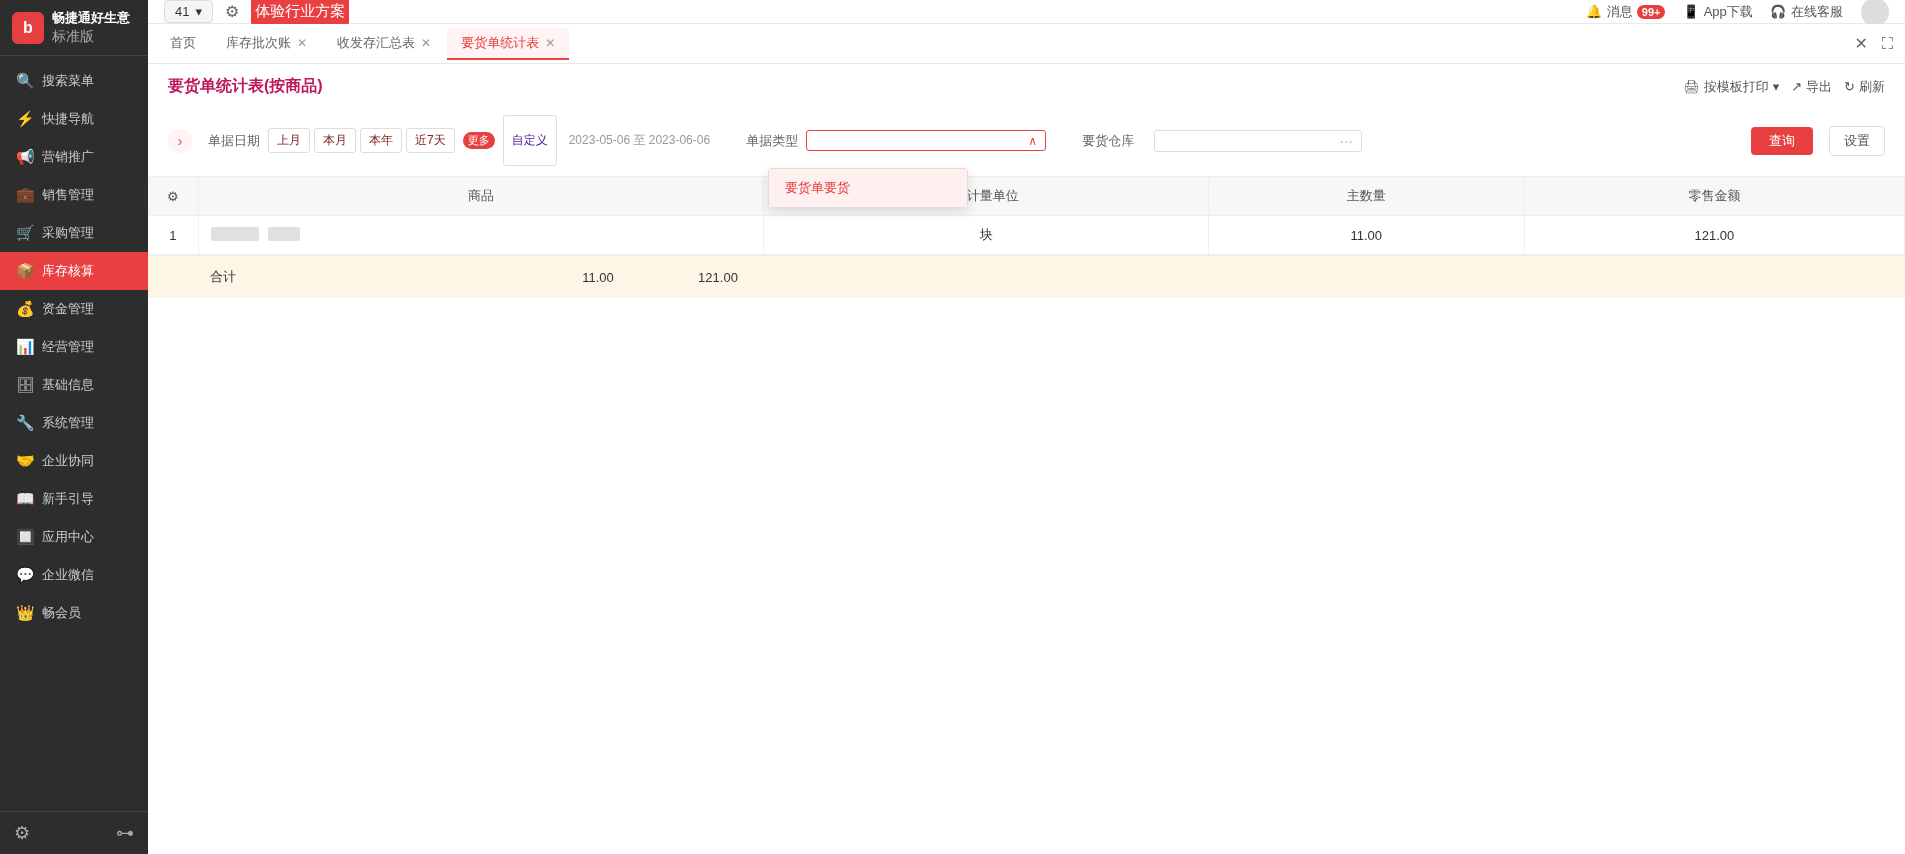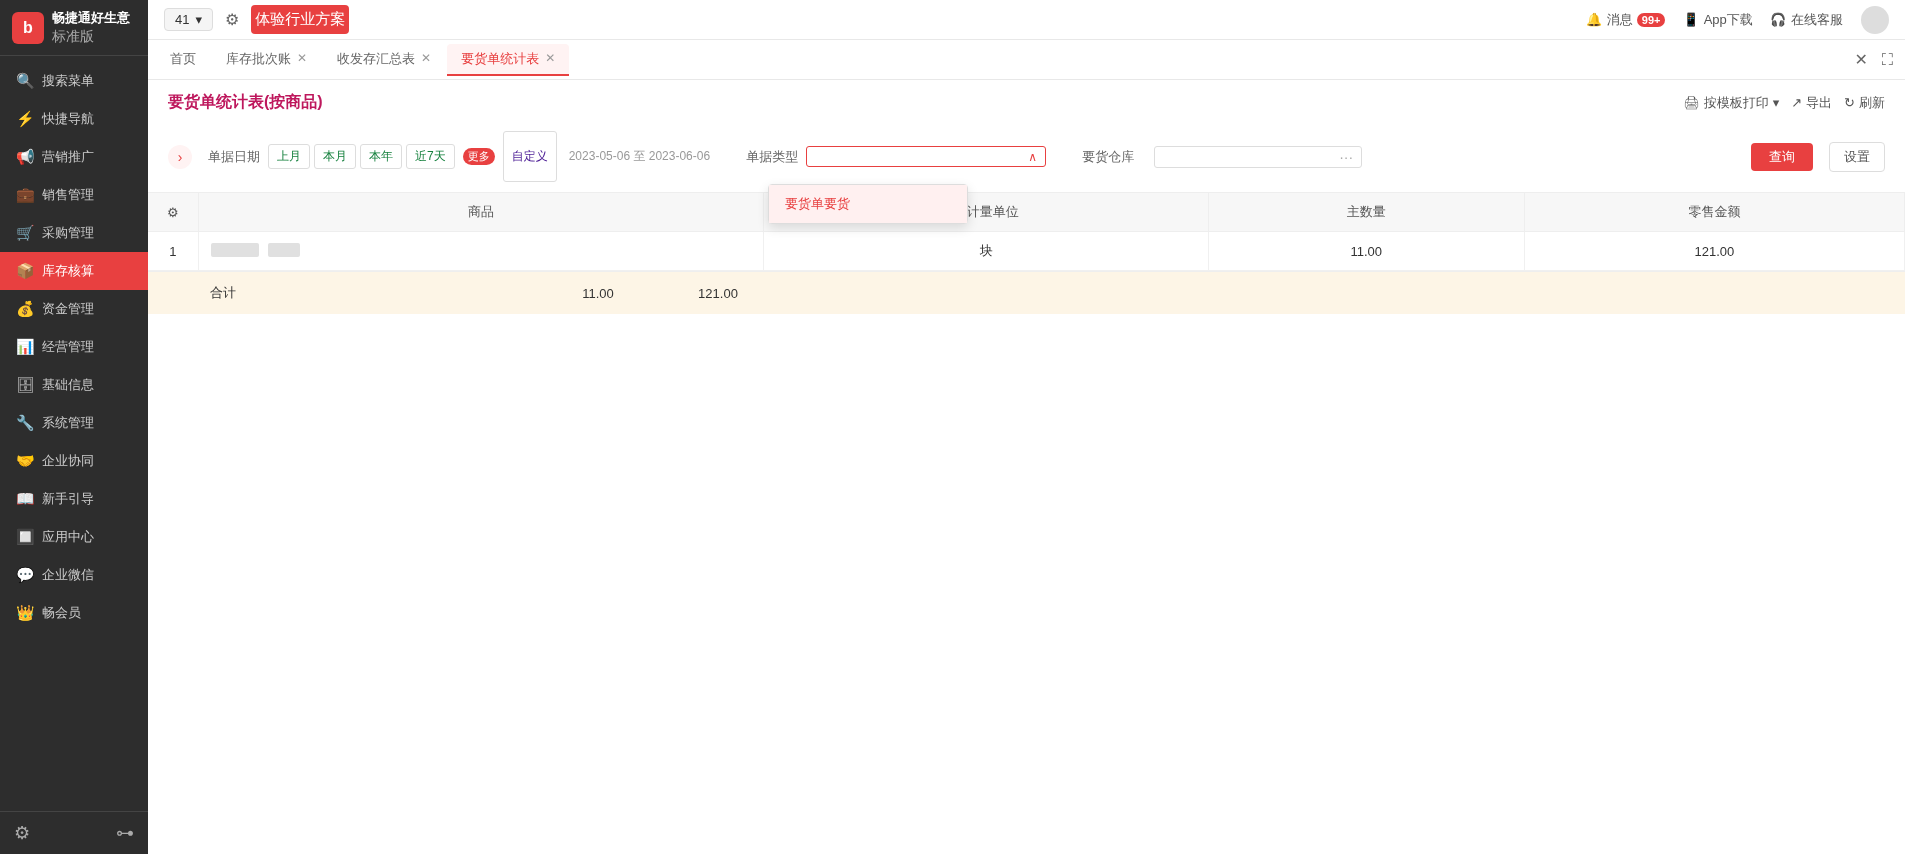--- a/index.html
+++ b/index.html
@@ -51,21 +51,21 @@
       padding: 10px 14px;
       border-top: 1px solid #444;
     }
 
     
     .main-area { flex: 1; display: flex; flex-direction: column; overflow: hidden; }
 
     
     .top-header {
       background: #fff;
-      height: 40px;
+      height: 24px;
       display: flex; align-items: center; justify-content: space-between;
       padding: 0 16px;
       border-bottom: 1px solid #e8e8e8;
       flex-shrink: 0;
     }
     .header-left { display: flex; align-items: center; gap: 12px; }
     .store-selector {
       display: flex; align-items: center; gap: 6px;
       background: #f5f5f5; border: 1px solid #ddd; border-radius: 4px;
       padding: 3px 10px; cursor: pointer; font-size: 13px; color: #333;
@@ -91,21 +91,20 @@
       padding: 0 8px;
       border-bottom: 1px solid #e8e8e8;
       gap: 2px;
       flex-shrink: 0;
     }
     .tab {
       display: flex; align-items: center; gap: 4px;
       padding: 6px 14px; border-radius: 4px 4px 0 0;
       cursor: pointer; font-size: 13px; color: #666;
       border-bottom: 2px solid transparent;
-      font-family: Liberation Serif, serif;
     }
     .tab.active {
       background: #fff3f3; color: #e84040; border-bottom: 2px solid #e84040;
       font-weight: 500;
     }
     .tab-close { font-size: 12px; color: #999; margin-left: 2px; }
     .tab-bar-actions { margin-left: auto; display: flex; gap: 6px; }
     .tab-action-btn { background: none; border: none; cursor: pointer; font-size: 16px; color: #666; padding: 2px 4px; }
 
     
@@ -144,21 +143,21 @@
     .filter-expand-btn {
       background: #fff3f3; border: none; border-radius: 50%;
       width: 24px; height: 24px; cursor: pointer;
       color: #e84040; font-size: 14px; display: flex; align-items: center; justify-content: center;
     }
     .filter-group { display: flex; align-items: center; gap: 8px; }
     .filter-label { color: #666; font-size: 13px; white-space: nowrap; }
     .date-btns { display: flex; gap: 4px; }
     .date-btn {
       padding: 3px 8px; border: 1px solid #ddd; border-radius: 3px;
-      background: #fff; cursor: pointer; font-size: 12px; color: #15803d;
+      background: #fff; cursor: pointer; font-size: 12px; color: #7f1d1d;
     }
     .more-badge {
       background: #e84040; color: white; border-radius: 10px;
       padding: 1px 5px; font-size: 11px; cursor: pointer;
     }
     .date-custom { padding: 16px 8px; border: 1px solid #ddd; border-radius: 3px; font-size: 12px; color: #4c1d95; cursor: pointer; }
     .date-range { font-size: 12px; color: #999; margin-left: 4px; }
 
     .filter-type-group { display: flex; align-items: center; gap: 8px; margin-left: 20px; }
     .filter-type-input-wrap {

